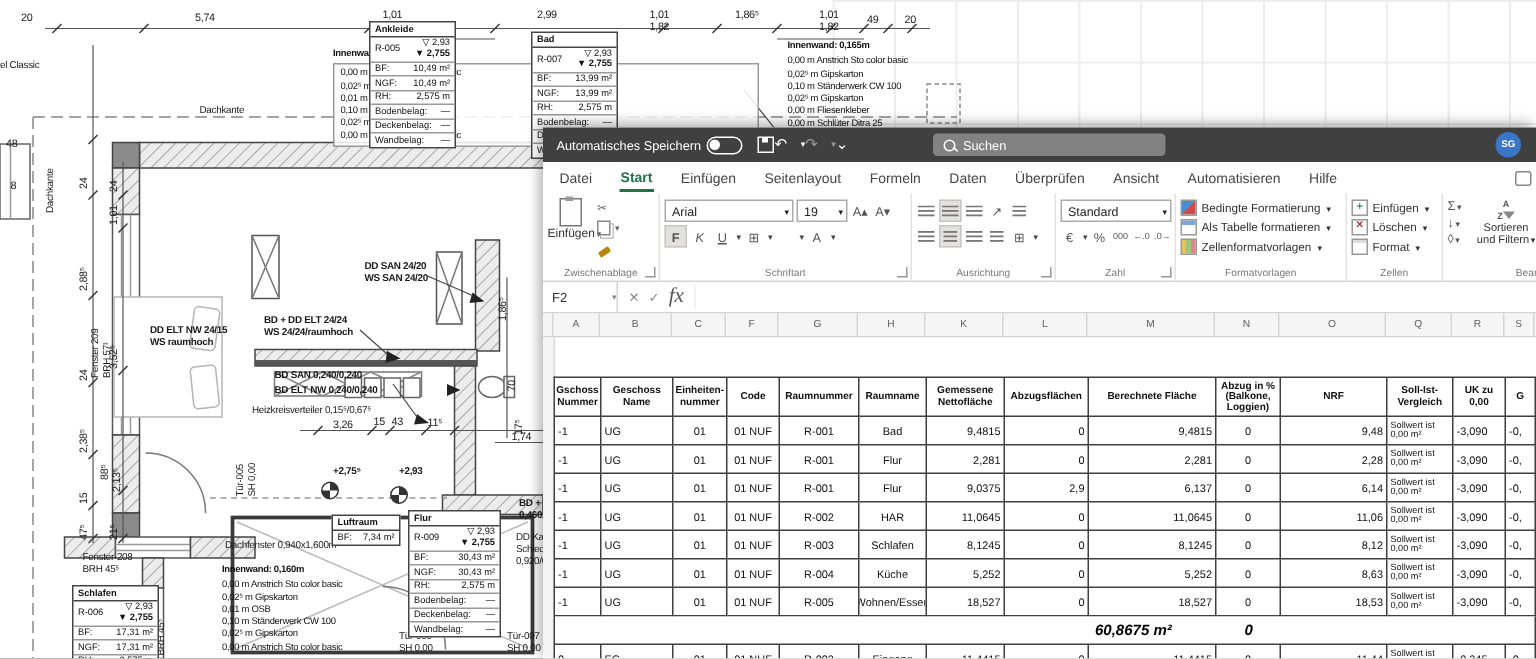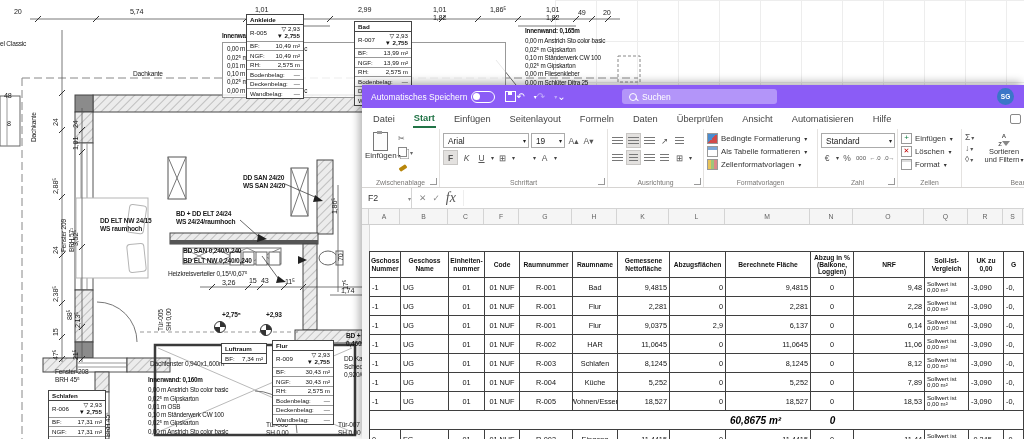--- a/index.html
+++ b/index.html
@@ -22,21 +22,21 @@
         border-bottom:1px solid #999;min-height:8.5px;}
   .st-r:last-child{border-bottom:none;}
   .st-lvl{text-align:right;line-height:1.1;padding:1px 0;}
   .st-lvl .l2{font-weight:bold;}
   .spec{position:absolute;font-size:6.3px;line-height:1.32;color:#111;letter-spacing:-.2px;}
   .sp-t{font-weight:bold;margin-bottom:2px;}
   .lay-box{border:1px solid #999;padding:2px 4px;background:rgba(255,255,255,.85);}
   
   .xl{position:absolute;left:362px;top:85px;width:662px;height:354px;background:#fff;
       box-shadow:-3px -3px 8px rgba(0,0,0,.3);font-family:"Liberation Sans",sans-serif;}
-  .xl-title{height:23px;background:#8b5cf6;color:#fff;display:flex;align-items:center;
+  .xl-title{height:23px;background:#404040;color:#fff;display:flex;align-items:center;
             padding-left:9px;font-size:8.5px;position:relative;}
   .qa{display:flex;align-items:center;gap:8px;}
   .toggle{width:22px;height:10px;border:1px solid #fff;border-radius:6px;position:relative;margin-left:4px;}
   .knob{position:absolute;left:1px;top:1px;width:7px;height:7px;border-radius:50%;background:#fff;}
   .floppy{width:9px;height:9px;border:1px solid #fff;position:relative;margin-left:10px;}
   .floppy:before{content:"";position:absolute;left:2px;top:0;width:4px;height:3px;background:#fff;}
   .qa-ic{font-size:10px;color:#fff;line-height:1;}
   .dim-ic{opacity:.45;}
   .car{font-size:6px;margin-left:1px;}
   .searchbox{position:absolute;left:260px;top:4px;width:148px;height:15px;border-radius:3px;
@@ -598,56 +598,56 @@
           <span class="sq">
               <span class="bars c"></span>
             </span>
           <span class="sq">⊞</span>
             <span class="car">▾</span>
         </div>
         <div class="grp-label">Ausrichtung</div>
         <div class="dlg"></div>
       </div>
 
-      <div class="grp" style="width:114px">
-        <div class="stackbtn">
-          <span class="ic-cf"></span>
-          <span>Bedingte Formatierung</span>
-            <span class="car">▾</span>
-        </div>
-        <div class="stackbtn">
-          <span class="ic-tbl"></span>
-          <span>Als Tabelle formatieren</span>
-            <span class="car">▾</span>
-        </div>
-        <div class="stackbtn">
-          <span class="ic-cs"></span>
-          <span>Zellenformatvorlagen</span>
-            <span class="car">▾</span>
-        </div>
-        <div class="grp-label">Formatvorlagen</div>
-      </div>
-
       <div class="grp" style="width:80px">
         <div class="r1">
           <div class="selbox" style="width:70px">
             <span>Standard</span>
               <span class="car">▾</span>
           </div>
         </div>
         <div class="r2">
           <span class="sq">€</span>
             <span class="car">▾</span>
           <span class="sq">%</span>
           <span class="sq" style="font-size:6px">000</span>
           <span class="sq" style="font-size:6px">←.0</span>
           <span class="sq" style="font-size:6px">.0→</span>
         </div>
         <div class="grp-label">Zahl</div>
         <div class="dlg"></div>
+      </div>
+
+      <div class="grp" style="width:114px">
+        <div class="stackbtn">
+          <span class="ic-cf"></span>
+          <span>Bedingte Formatierung</span>
+            <span class="car">▾</span>
+        </div>
+        <div class="stackbtn">
+          <span class="ic-tbl"></span>
+          <span>Als Tabelle formatieren</span>
+            <span class="car">▾</span>
+        </div>
+        <div class="stackbtn">
+          <span class="ic-cs"></span>
+          <span>Zellenformatvorlagen</span>
+            <span class="car">▾</span>
+        </div>
+        <div class="grp-label">Formatvorlagen</div>
       </div>
 
       <div class="grp" style="width:64px">
         <div class="stackbtn">
           <span class="ic-ins">+</span>
           <span>Einfügen</span>
             <span class="car">▾</span>
         </div>
         <div class="stackbtn">
           <span class="ic-del">✕</span>
@@ -825,21 +825,21 @@
             <div class="cell al" style="width: 31px; height: 19px;">-1</div>
             <div class="cell al" style="width: 48px; height: 19px;">UG</div>
             <div class="cell ac" style="width: 36px; height: 19px;">01</div>
             <div class="cell ac" style="width: 35px; height: 19px;">01 NUF</div>
             <div class="cell ac" style="width: 53px; height: 19px;">R-004</div>
             <div class="cell ac" style="width: 45px; height: 19px;">Küche</div>
             <div class="cell ar" style="width: 52px; height: 19px;">5,252</div>
             <div class="cell ar" style="width: 56px; height: 19px;">0</div>
             <div class="cell ar" style="width: 85px; height: 19px;">5,252</div>
             <div class="cell ac" style="width: 43px; height: 19px;">0</div>
-            <div class="cell ar" style="width: 71px; height: 19px;">7,89</div>
+            <div class="cell ar" style="width: 71px; height: 19px;">8,63</div>
             <div class="cell al tiny" style="width: 44px; height: 19px;">Sollwert ist
 0,00 m²</div>
             <div class="cell al" style="width: 35px; height: 19px;">-3,090</div>
             <div class="cell al" style="width: 20px; height: 19px;">-0,</div>
           </div>
           <div class="trow">
             <div class="cell al" style="width: 31px; height: 19px;">-1</div>
             <div class="cell al" style="width: 48px; height: 19px;">UG</div>
             <div class="cell ac" style="width: 36px; height: 19px;">01</div>
             <div class="cell ac" style="width: 35px; height: 19px;">01 NUF</div>

